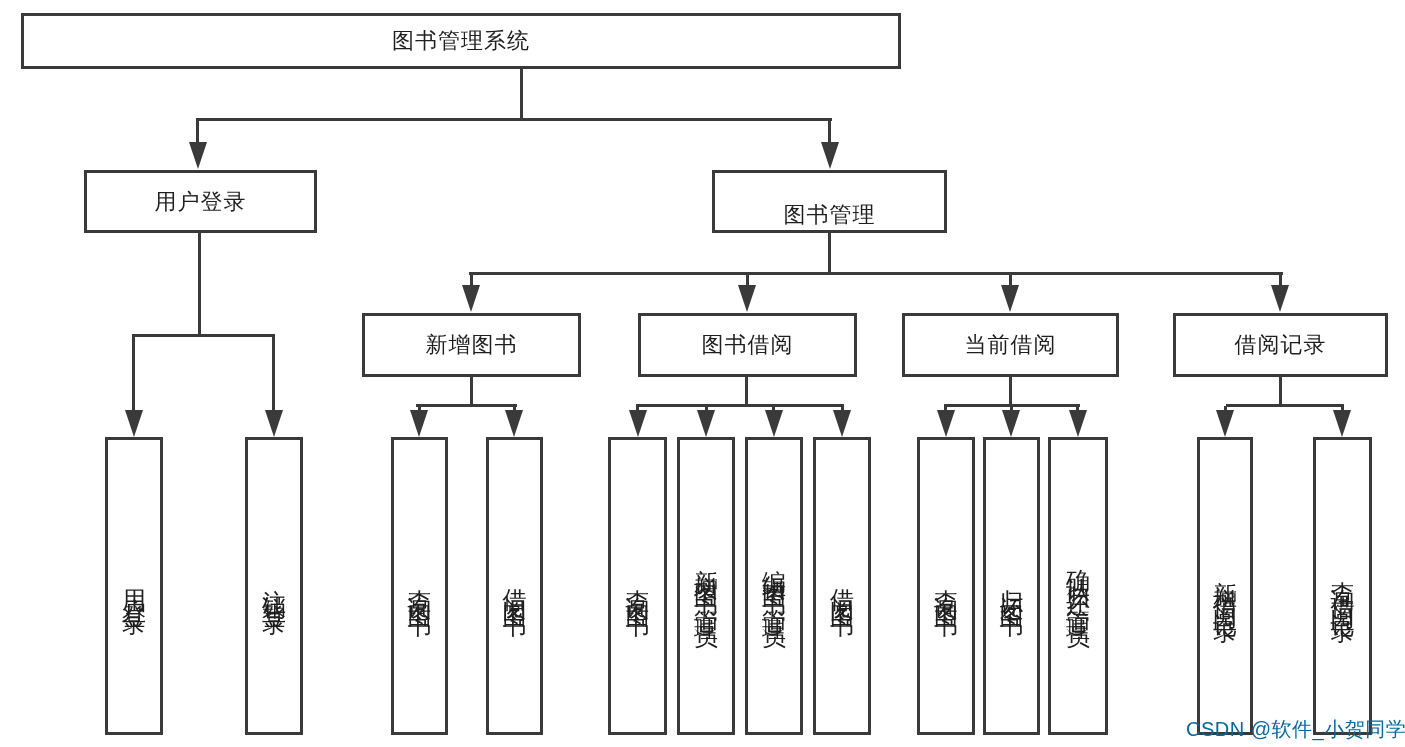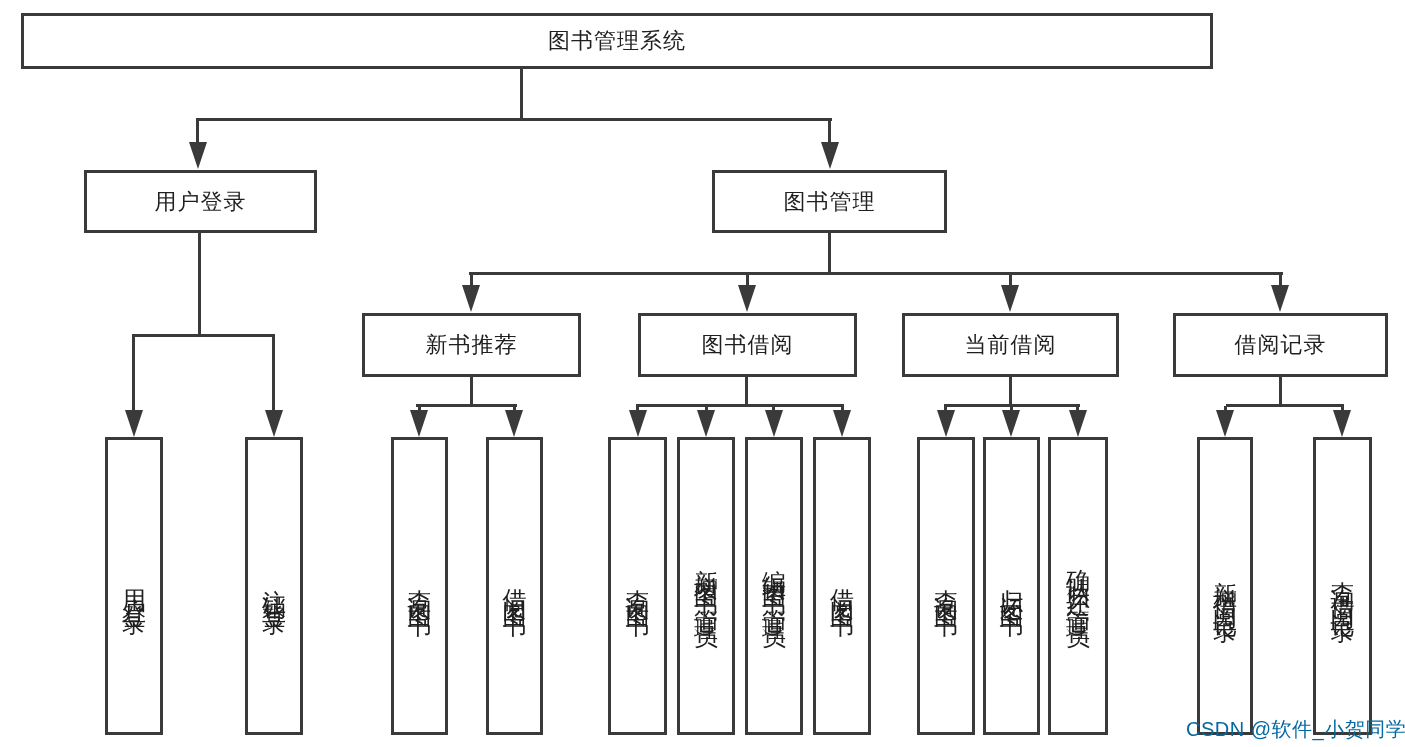--- a/index.html
+++ b/index.html
@@ -28,38 +28,38 @@
   .watermark {
     position:absolute; left:1186px; top:716px; z-index:5;
     font-size:20px; letter-spacing:0.5px; color:#0369a1; white-space:nowrap;
   }
 </style>
 </head>
 <body>
 
 <div id="stage">
 
-  <div class="box hbox" style="left:21px; top:13px; width:1192px; height:56px;">
+  <div class="box hbox" style="left:21px; top:13px; width:880px; height:56px;">
     <span>图书管理系统</span>
   </div>
 
   <div>
     <div class="ln" style="left:520px; top:68px;  width:3px;   height:52px;"></div>
     <div class="ln" style="left:196px; top:118px; width:636px; height:3px;"></div>
     <div class="ln" style="left:196px; top:120px; width:3px;   height:25px;"></div>
     <div class="arw" style="left:189px; top:142px;"></div>
     <div class="ln" style="left:828px; top:120px; width:3px;   height:25px;"></div>
     <div class="arw" style="left:821px; top:142px;"></div>
   </div>
 
   <div class="box hbox" style="left:84px; top:170px; width:233px; height:63px;">
     <span>用户登录</span>
   </div>
 
-  <div class="box hbox" style="left:712px; top:170px; width:235px; height:63px;">
+  <div class="box hbox" style="left:712px; top:170px; width:235px; height:63px;align-items:flex-end;">
     <span>图书管理</span>
   </div>
 
   <div>
     <div class="ln" style="left:198px; top:233px; width:3px;   height:104px;"></div>
     <div class="ln" style="left:132px; top:334px; width:143px; height:3px;"></div>
     <div class="ln" style="left:132px; top:336px; width:3px;   height:76px;"></div>
     <div class="arw" style="left:125px; top:410px;"></div>
     <div class="ln" style="left:272px; top:336px; width:3px;   height:76px;"></div>
     <div class="arw" style="left:265px; top:410px;"></div>
@@ -72,21 +72,21 @@
     <div class="arw" style="left:462px;  top:285px;"></div>
     <div class="ln" style="left:746px;  top:274px; width:3px;   height:14px;"></div>
     <div class="arw" style="left:738px;  top:285px;"></div>
     <div class="ln" style="left:1009px; top:274px; width:3px;   height:14px;"></div>
     <div class="arw" style="left:1001px; top:285px;"></div>
     <div class="ln" style="left:1279px; top:274px; width:3px;   height:14px;"></div>
     <div class="arw" style="left:1271px; top:285px;"></div>
   </div>
 
   <div class="box hbox" style="left:362px; top:313px; width:219px; height:64px;">
-    <span>新书推荐</span>
+    <span>新增图书</span>
   </div>
   <div class="box hbox" style="left:902px; top:313px; width:217px; height:64px;">
     <span>当前借阅</span>
   </div>
   <div class="box hbox" style="left:638px; top:313px; width:219px; height:64px;">
     <span>图书借阅</span>
   </div>
   <div class="box hbox" style="left:1173px; top:313px; width:215px; height:64px;">
     <span>借阅记录</span>
   </div>

